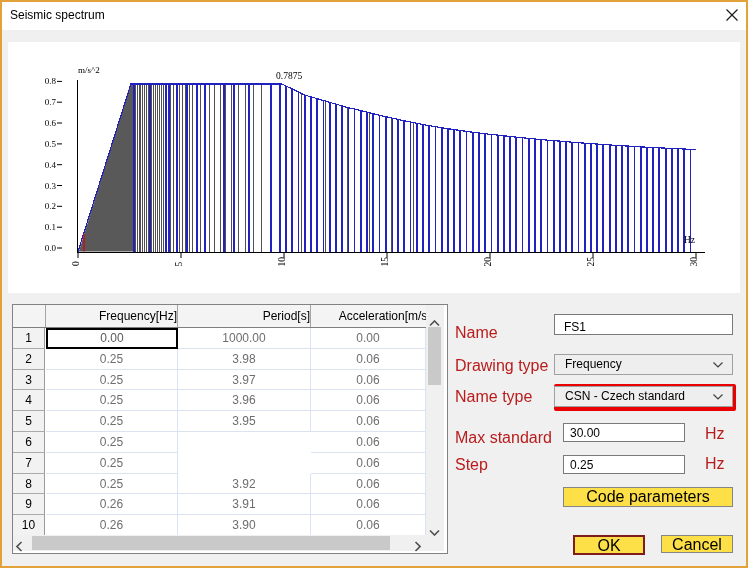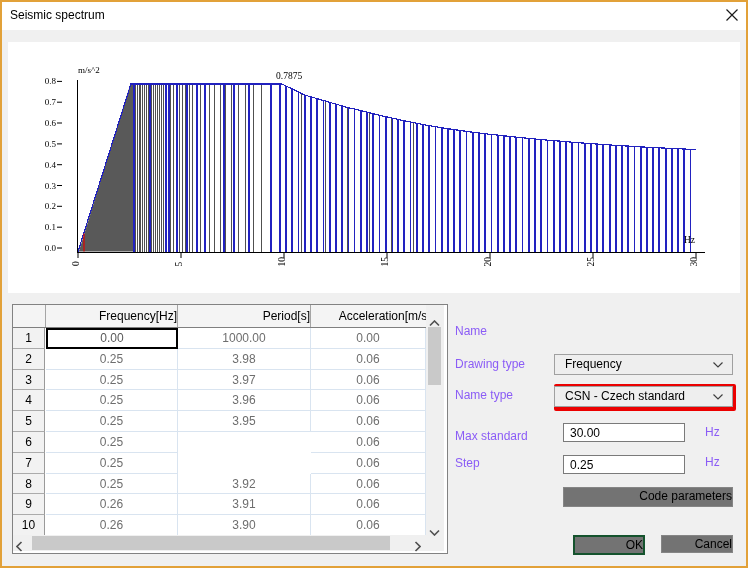--- a/index.html
+++ b/index.html
@@ -1,24 +1,24 @@
 <!DOCTYPE html>
 <html><head><meta charset="utf-8"><style>
 *{margin:0;padding:0;box-sizing:content-box}
 body{width:748px;height:568px;font-family:"Liberation Sans",sans-serif;overflow:hidden}
 .win{position:absolute;left:0;top:0;width:744px;height:564px;border:2px solid #e2a139;background:#f0f0f0}
 .tb{position:absolute;left:0;top:0;width:744px;height:28px;background:#fff}
 .hc{position:absolute;top:0;height:22px;line-height:23px;text-align:right;font-size:12px;color:#000;overflow:hidden}
 .rn{position:absolute;left:0;width:32px;background:#f2f2f2;border-right:1px solid #9a9a9a;border-bottom:1px solid #ababab;text-align:center;font-size:12px;color:#000;line-height:20px;box-sizing:border-box}
 .cell{position:absolute;border-bottom:1px solid #d9e4f0;border-right:1px solid #d9e4f0;text-align:center;font-size:12px;color:#6e6e6e;line-height:20px;box-sizing:border-box}
 .selc{border:2px solid #000;color:#5a5a5a;line-height:17px}
-.lbl{position:absolute;left:453px;font-size:12px;color:#8b5cf6;width:120px}
+.lbl{position:absolute;left:453px;font-size:16px;color:#b91c1c;width:120px}
 .inp{position:absolute;background:#fff;border:1px solid #7a7a7a;font-size:12px;color:#000;padding:1px 0 0 6px;line-height:16px}
 .cmb{position:absolute;background:#eee;border:1px solid #a0a0a0;font-size:12px;color:#000;padding:1px 0 0 10px;line-height:16px}
-.btn{position:absolute;background:#737373;border:1px solid #858585;font-size:12px;color:#000;text-align:right;line-height:17px}
+.btn{position:absolute;background:#fde047;border:1px solid #858585;font-size:16px;color:#000;text-align:center;line-height:17px}
 </style></head><body>
 <div class="win">
 <div class="tb">
       <span style="position:absolute;left:8px;top:6px;font-size:12px;color:#000">Seismic spectrum</span>
 <svg width="12" height="12" style="position:absolute;left:724px;top:7px">
         <path d="M0.5,0.5 L11.5,11.5 M11.5,0.5 L0.5,11.5" stroke="#1a1a1a" stroke-width="1.2"></path>
       </svg>
 </div>
 <svg width="732" height="251" viewBox="0 0 732 251" style="position:absolute;left:6px;top:40px;background:#fff" font-family="Liberation Serif, serif">
 <g transform="translate(-8,-42)">
@@ -247,26 +247,27 @@
    <div style="position:absolute;right:5px;top:3px"><svg width="7" height="11" viewBox="0 0 7 11">
             <polyline points="1.5,1 6,5.5 1.5,10" stroke="#505050" stroke-width="1.6" fill="none"></polyline>
           </svg></div>
  </div>
 </div>
 <div class="lbl" style="top:322px">Name</div>
 <div class="lbl" style="top:355px">Drawing type</div>
 <div class="lbl" style="top:386px">Name type</div>
 <div class="lbl" style="top:427px">Max standard</div>
 <div class="lbl" style="top:454px">Step</div>
+<div class="inp" style="left:552px;top:312px;width:168px;height:15px;padding:4px 0 0 9px">FS1</div>
 <div class="cmb" style="left:552px;top:352px;width:167px;height:18px">Frequency<svg width="10" height="6" viewBox="0 0 10 6" style="position:absolute;right:9px;top:7px">
         <polyline points="0.5,0.5 5,5 9.5,0.5" stroke="#404040" stroke-width="1.2" fill="none"></polyline>
       </svg></div>
 <div style="position:absolute;left:551.5px;top:381.5px;width:174px;height:19px;border:4px solid #eb0000;border-radius:2px"></div>
 <div class="cmb" style="left:552px;top:384px;width:167px;height:18px">CSN - Czech standard<svg width="10" height="6" viewBox="0 0 10 6" style="position:absolute;right:9px;top:7px">
         <polyline points="0.5,0.5 5,5 9.5,0.5" stroke="#404040" stroke-width="1.2" fill="none"></polyline>
       </svg></div>
 <div class="inp" style="left:561px;top:421px;width:114px;height:16px">30.00</div>
 <div class="lbl" style="left:703px;top:423px;width:30px">Hz</div>
 <div class="inp" style="left:561px;top:453px;width:114px;height:16px">0.25</div>
 <div class="lbl" style="left:703px;top:453px;width:30px">Hz</div>
 <div class="btn" style="left:561px;top:485px;width:168px;height:18px">Code parameters</div>
-<div class="btn" style="left:571px;top:533px;width:68px;height:16px;border:2px solid #14532d">OK</div>
+<div class="btn" style="left:571px;top:533px;width:68px;height:16px;border:2px solid #7f1d1d">OK</div>
 <div class="btn" style="left:659px;top:533px;width:70px;height:16px">Cancel</div>
 </div>
 </body></html>

